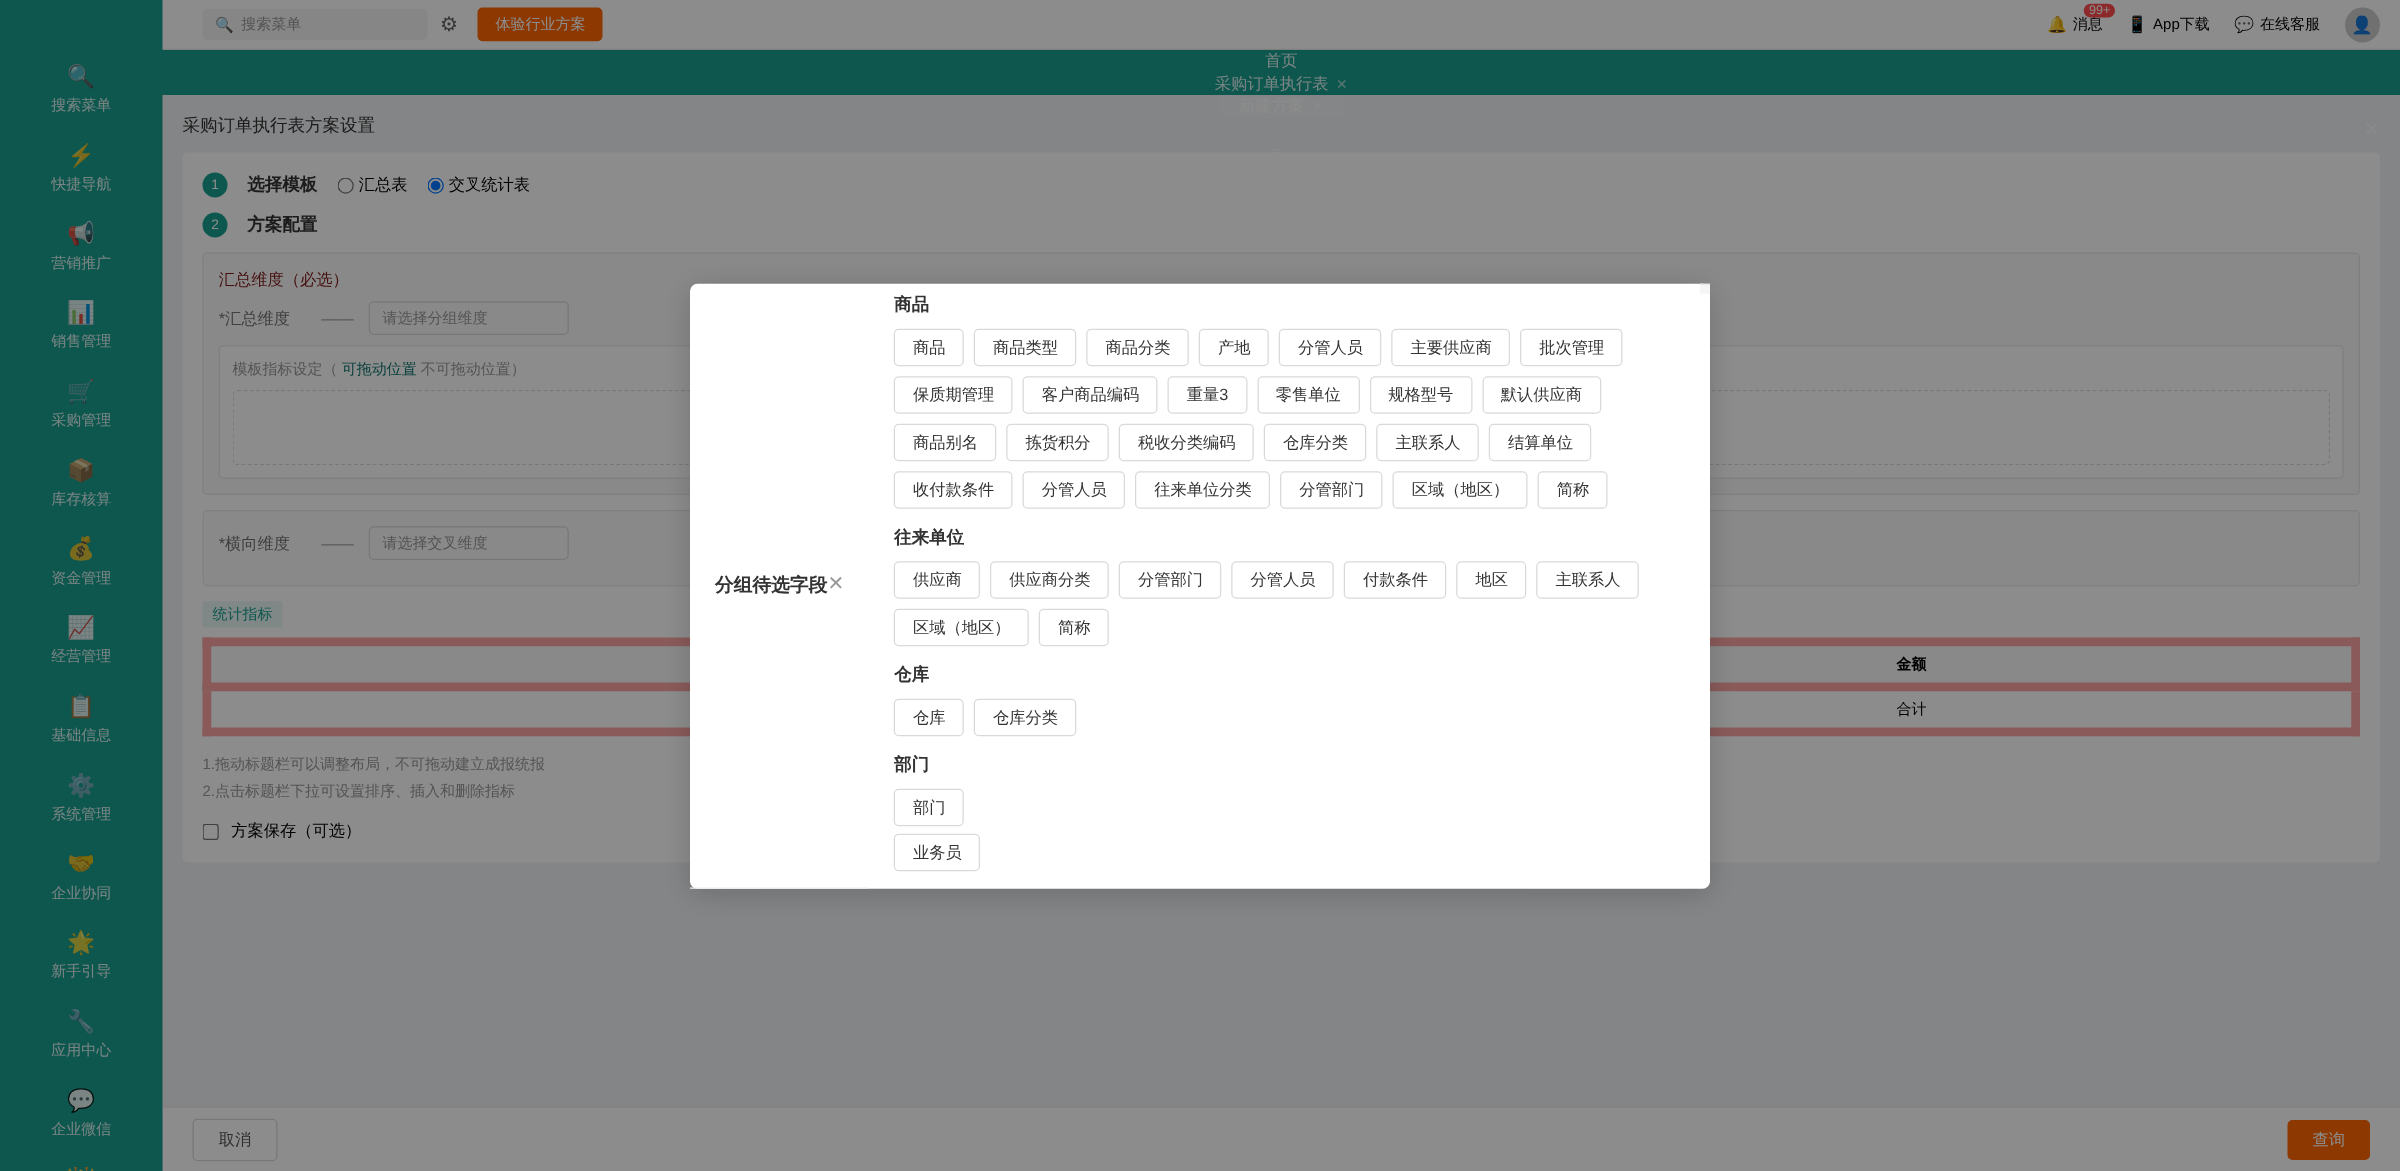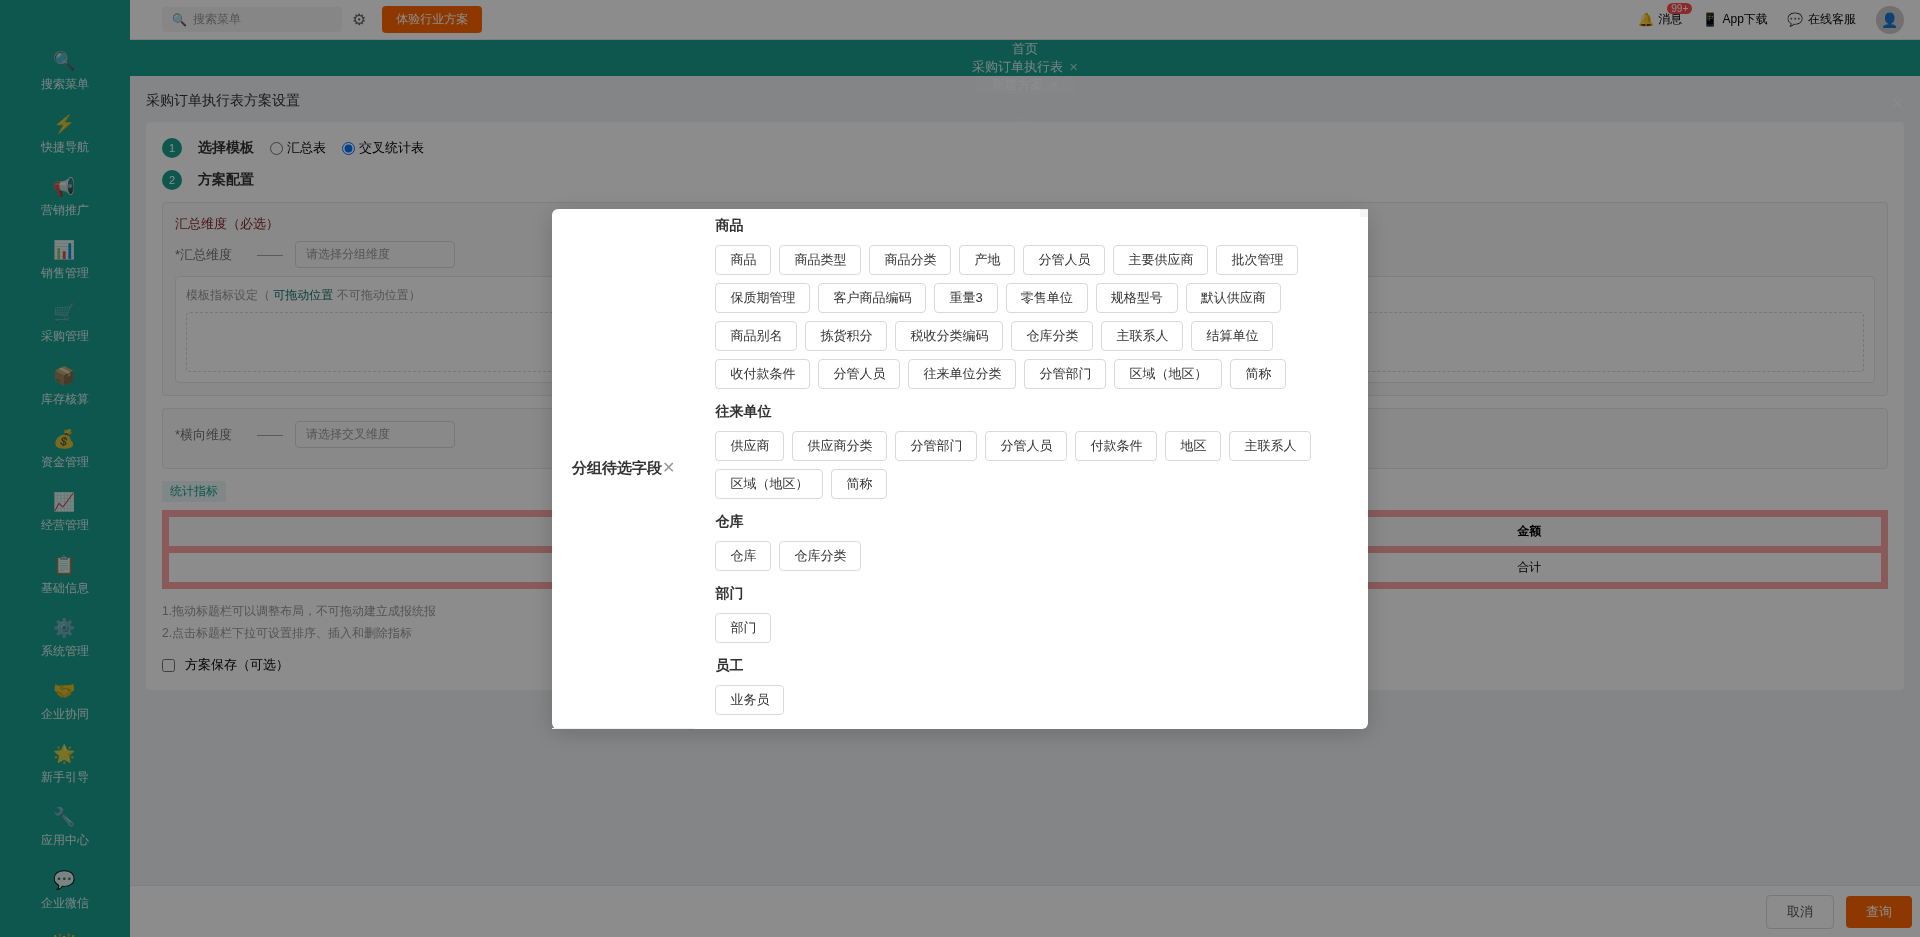--- a/index.html
+++ b/index.html
@@ -250,22 +250,22 @@
 
     
     .bottom-bar {
       position: fixed;
       bottom: 0; left: 130px; right: 0;
       height: 52px;
       background: white;
       border-top: 1px solid #e8e8e8;
       display: flex;
       align-items: center;
-      justify-content: flex-end;
-      padding: 0 8px;
+      justify-content: space-between;
+      padding: 0 24px;
       gap: 12px;
       z-index: 98;
     }
     .btn-cancel {
       border: 1px solid #d9d9d9;
       background: white;
       border-radius: 4px;
       padding: 7px 20px;
       font-size: 13px;
       cursor: pointer;
@@ -629,21 +629,20 @@
     <div class="fields-grid" id="warehouse-fields">
         <div class="field-chip">仓库</div>
         <div class="field-chip">仓库分类</div>
       </div>
 
     <div class="field-group-title">部门</div>
     <div class="fields-grid" id="department-fields">
         <div class="field-chip">部门</div>
       </div>
 
-    <div class="field-group-title">员工</div>
     <div class="fields-grid" id="employee-fields">
         <div class="field-chip">业务员</div>
       </div>
 
   </div>
   <div class="modal-hscroll">
     <div class="hscroll-bar"></div>
   </div>
 </div>
 

